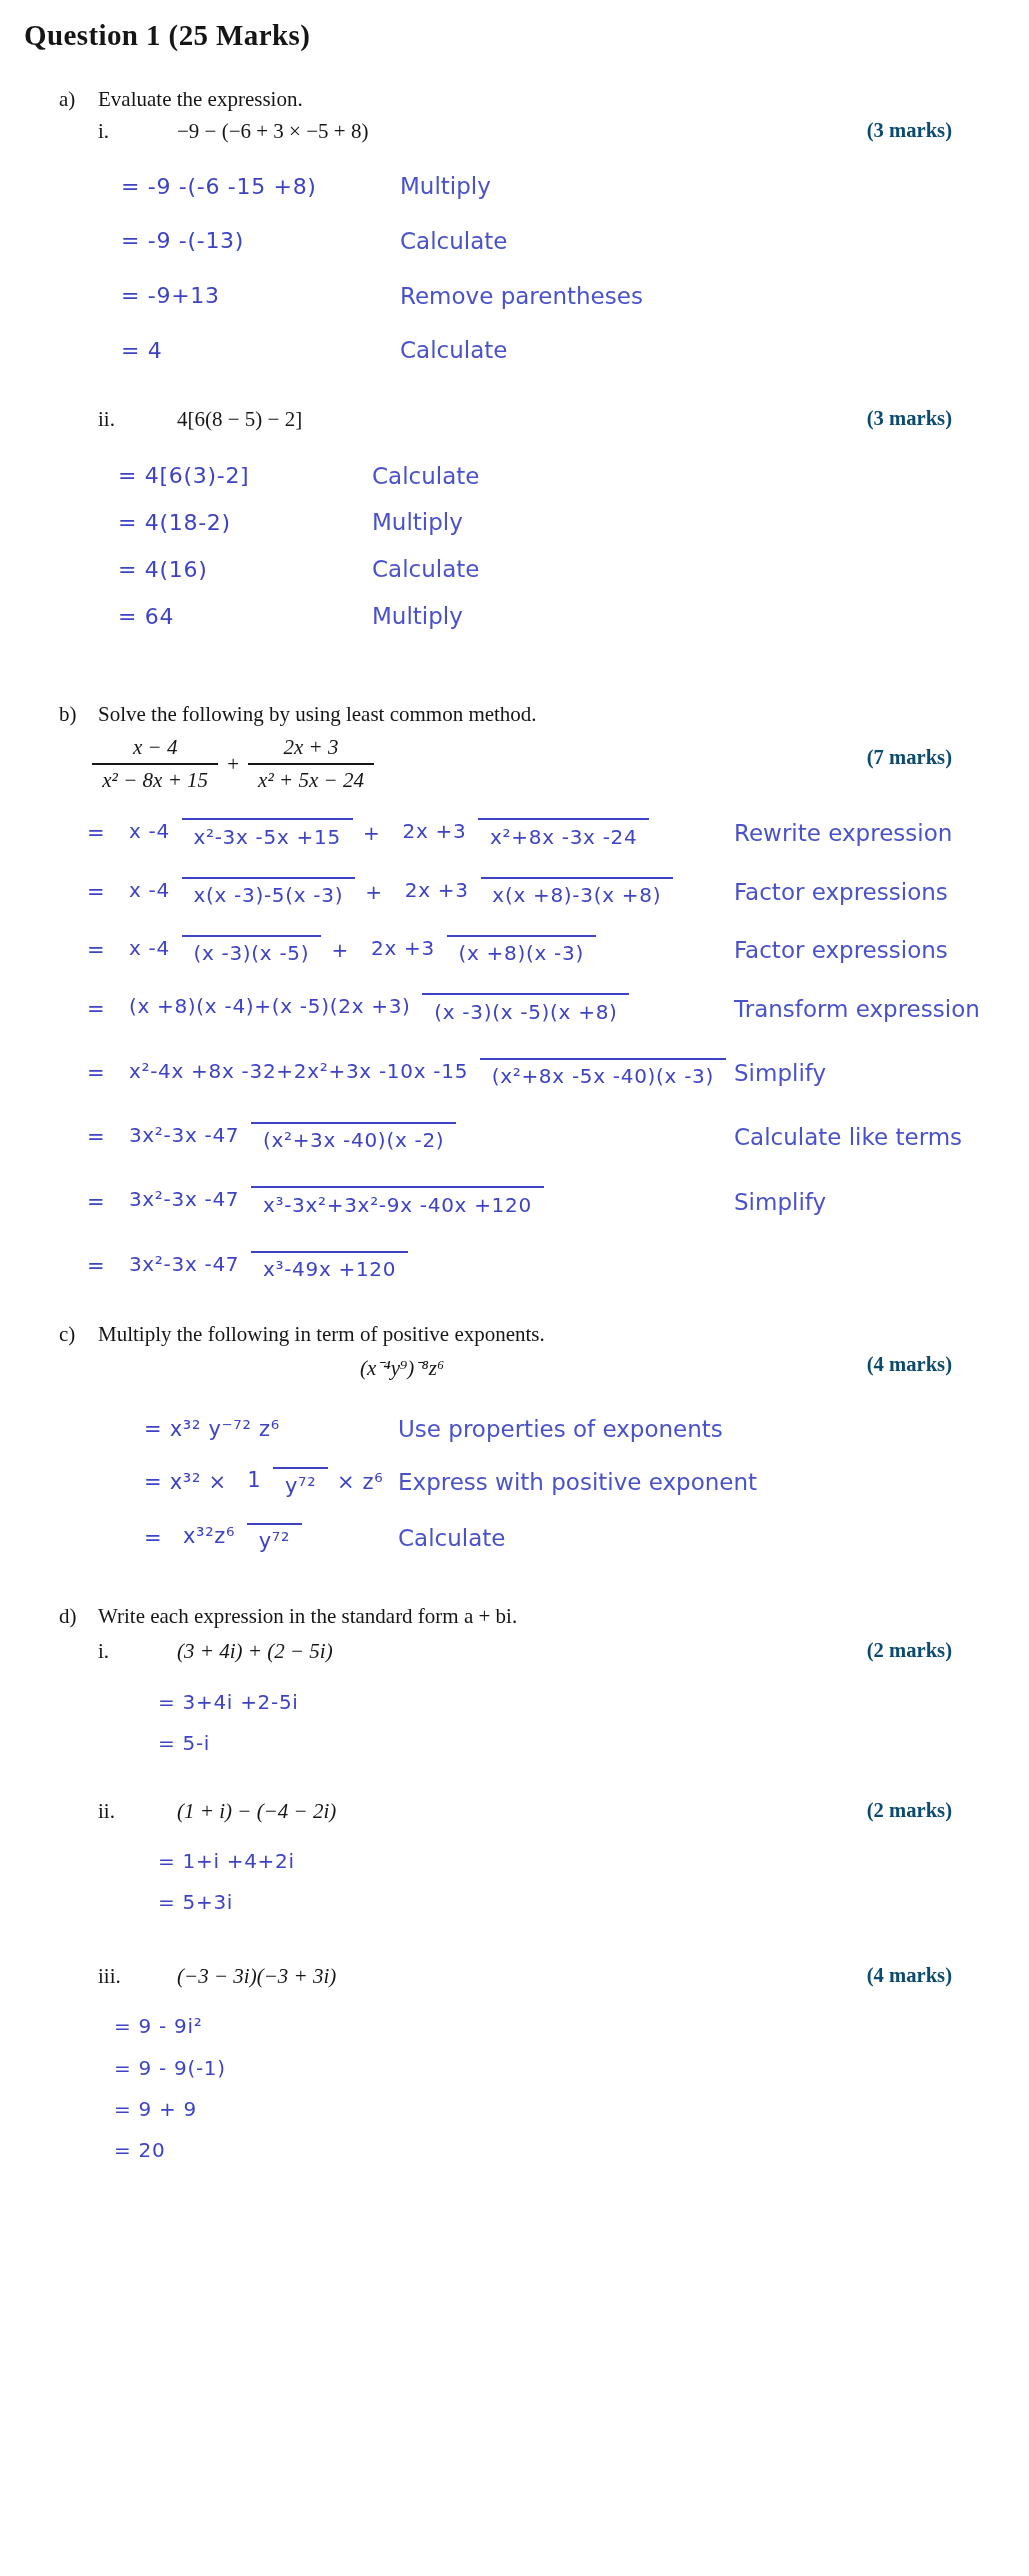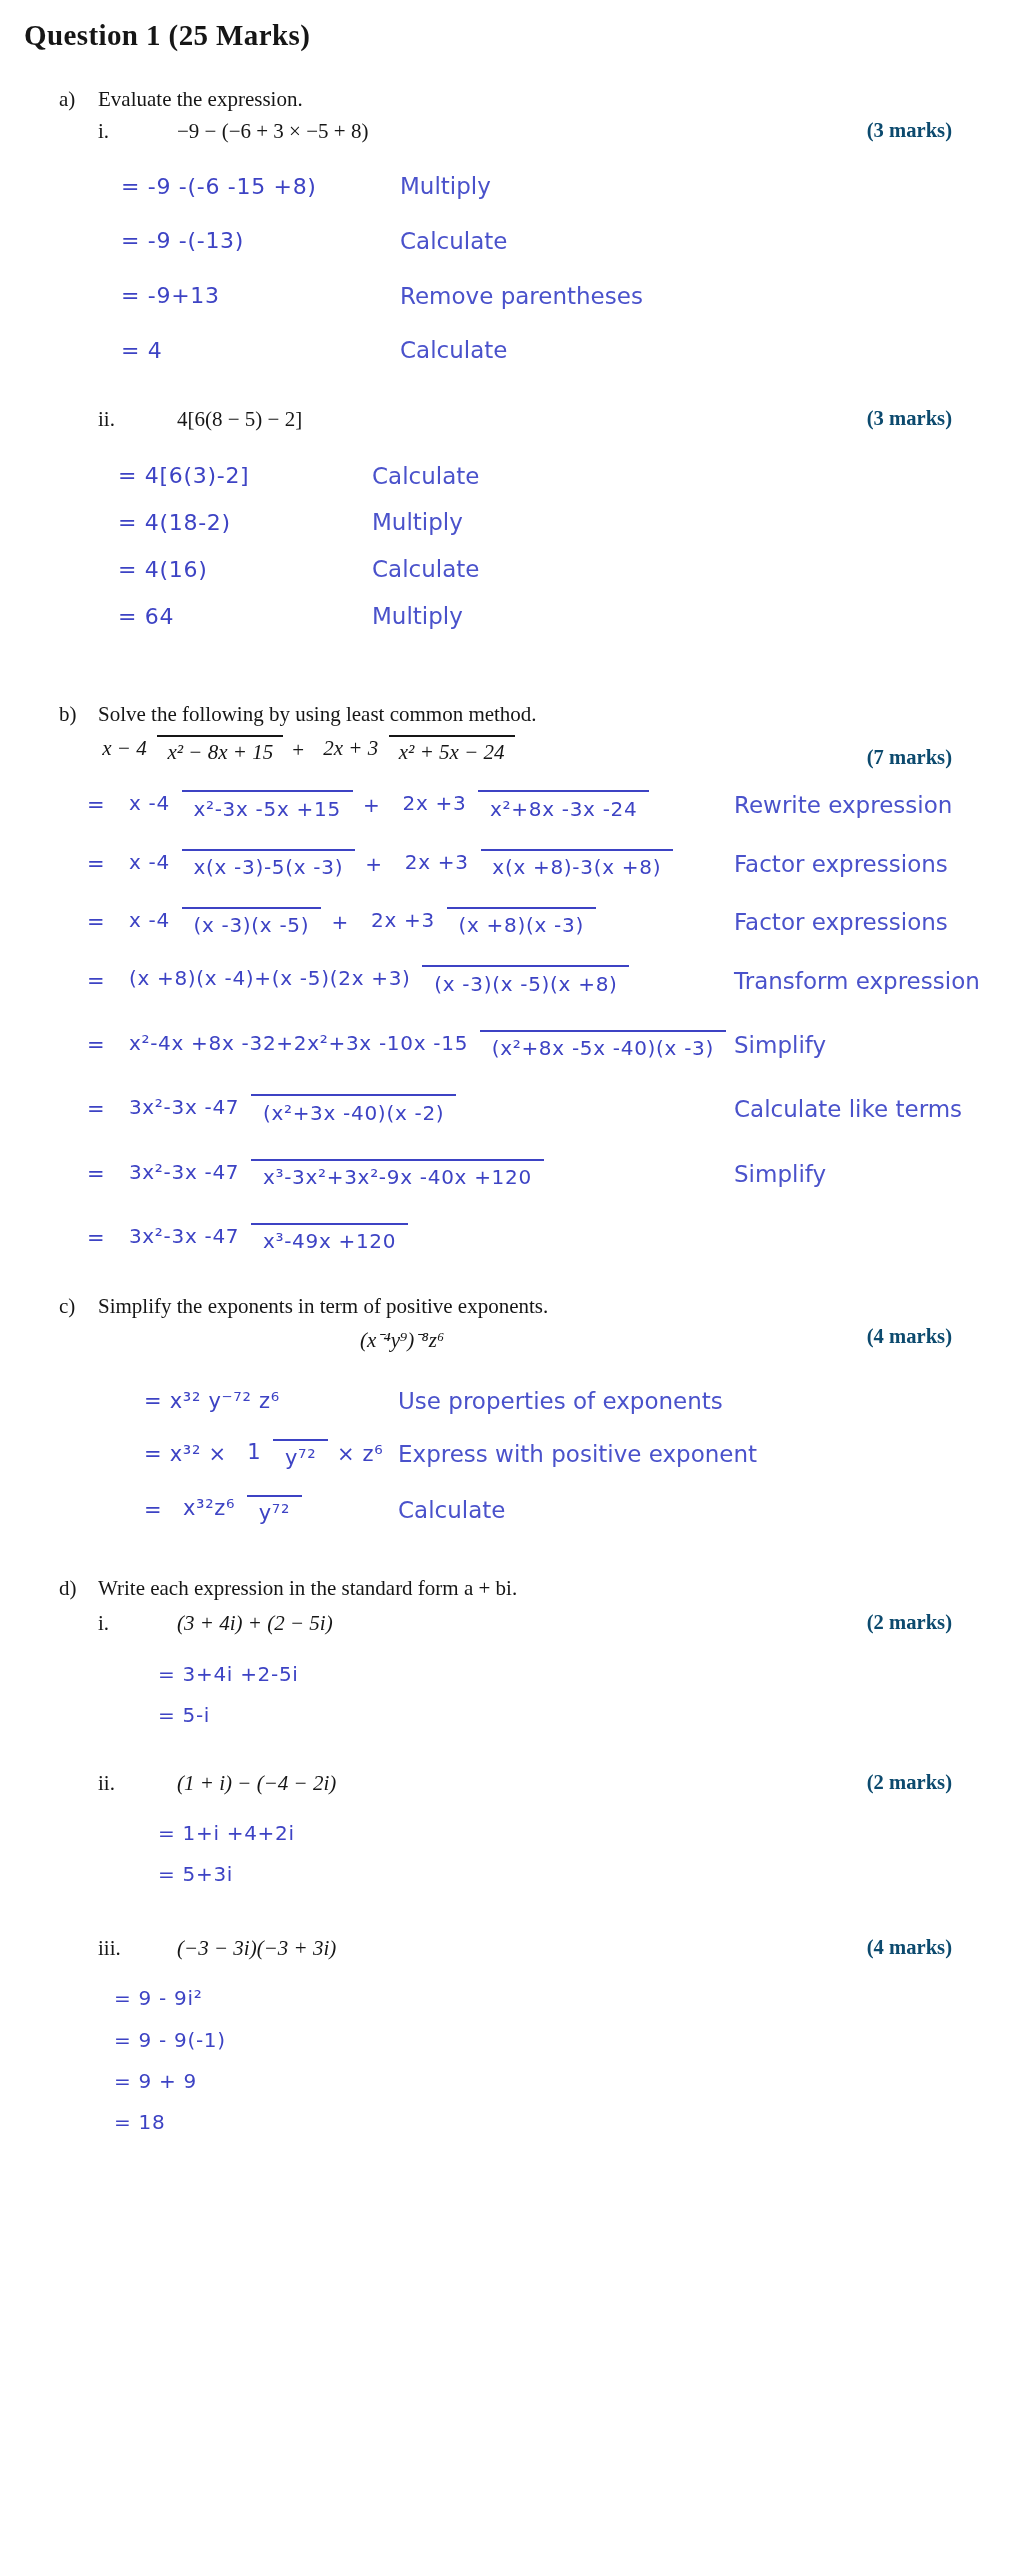--- a/index.html
+++ b/index.html
@@ -24,21 +24,21 @@
   .note-stack{display:flex;flex-direction:column;gap:5.9px;}
   
   .steps-ai{margin:23.5px 0 0 121px;}
   .steps-aii{margin:26.5px 0 0 118px;}
   .srow{display:flex;align-items:center;height:37px;margin-bottom:17.6px;position:relative;}
   .steps-aii .srow{height:35px;margin-bottom:11.8px;}
   .srow .math-a{font-size:22px;width:279px;flex:0 0 auto;}
   .steps-aii .srow .math-a{width:254px;}
   
   .b-expr-row{position:relative;margin:8.8px 0 0 92px;display:flex;align-items:center;font-size:21px;}
-  .pfrac{display:inline-flex;flex-direction:row;align-items:center;text-align:center;font-style:italic;}
+  .pfrac{display:inline-flex;flex-direction:column;align-items:center;text-align:center;font-style:italic;}
   .pfrac .pnum{padding:0 10.3px 2.9px;}
   .pfrac .pden{border-top:2.2px solid #161616;padding:2.9px 10.3px 0;}
   .pplus{margin:0 8.8px;font-style:normal;}
   
   .frac{display:inline-flex;flex-direction:row;align-items:center;text-align:center;}
   .frac .num{padding:0 11.8px 4.4px;}
   .frac .den{border-top:2.2px solid #3d43c4;padding:4.4px 11.8px 0;}
   .bsteps{margin:25px 0 0 87px;}
   .bstep{position:relative;display:flex;align-items:center;margin-bottom:28px;font-size:20px;}
   .bstep.tall{margin-bottom:34px;}
@@ -230,21 +230,21 @@
           
           
         </span>
       </div>
     </div>
   </div>
 
   <div>
     <div class="sec-head" style="margin-top:41px;">
       <span class="sec-label">c)</span>
-      <span>Simplify the exponents in term of positive exponents.</span>
+      <span>Multiply the following in term of positive exponents.</span>
     </div>
 
     <div class="c-expr-row">
       <span class="c-expr-center">(x⁻⁴y⁹)⁻⁸z⁶</span>
       <span class="marks">(4 marks)</span>
     </div>
 
     <div class="csteps">
       <div class="cstep">
         <span class="cmath hw">= x³² y⁻⁷² z⁶</span>
@@ -302,18 +302,18 @@
 
     <div class="item-row" style="margin-top:46px;">
       <span class="item-label">iii.</span>
       <span class="expr">(−3 − 3i)(−3 + 3i)</span>
       <span class="marks">(4 marks)</span>
     </div>
     <div class="dsteps" style="margin-left:114px;">
       <div class="dstep hw">= 9 - 9i²</div>
       <div class="dstep hw">= 9 - 9(-1)</div>
       <div class="dstep hw">= 9 + 9</div>
-      <div class="dstep hw">= 18</div>
+      <div class="dstep hw">= 20</div>
     </div>
   </div>
 
 </div>
 
 
 </body></html>

